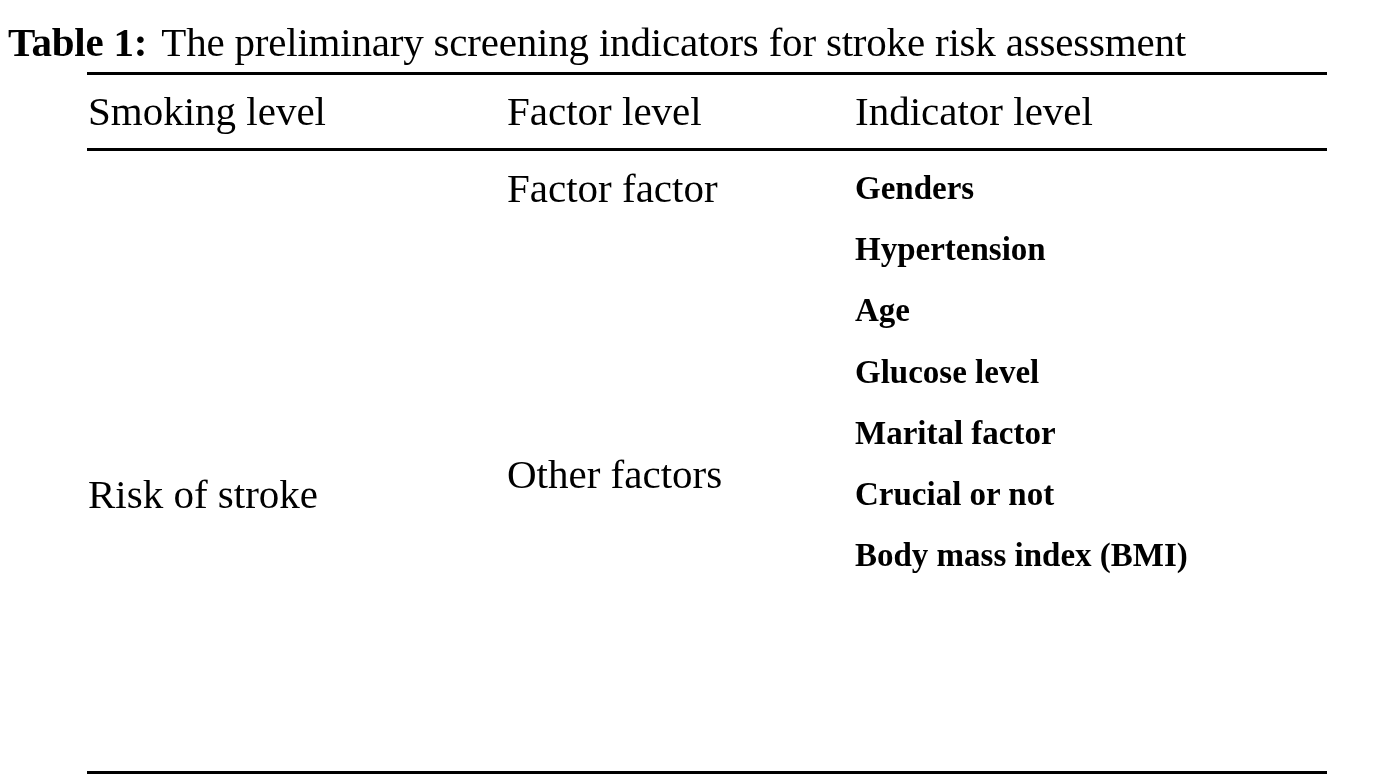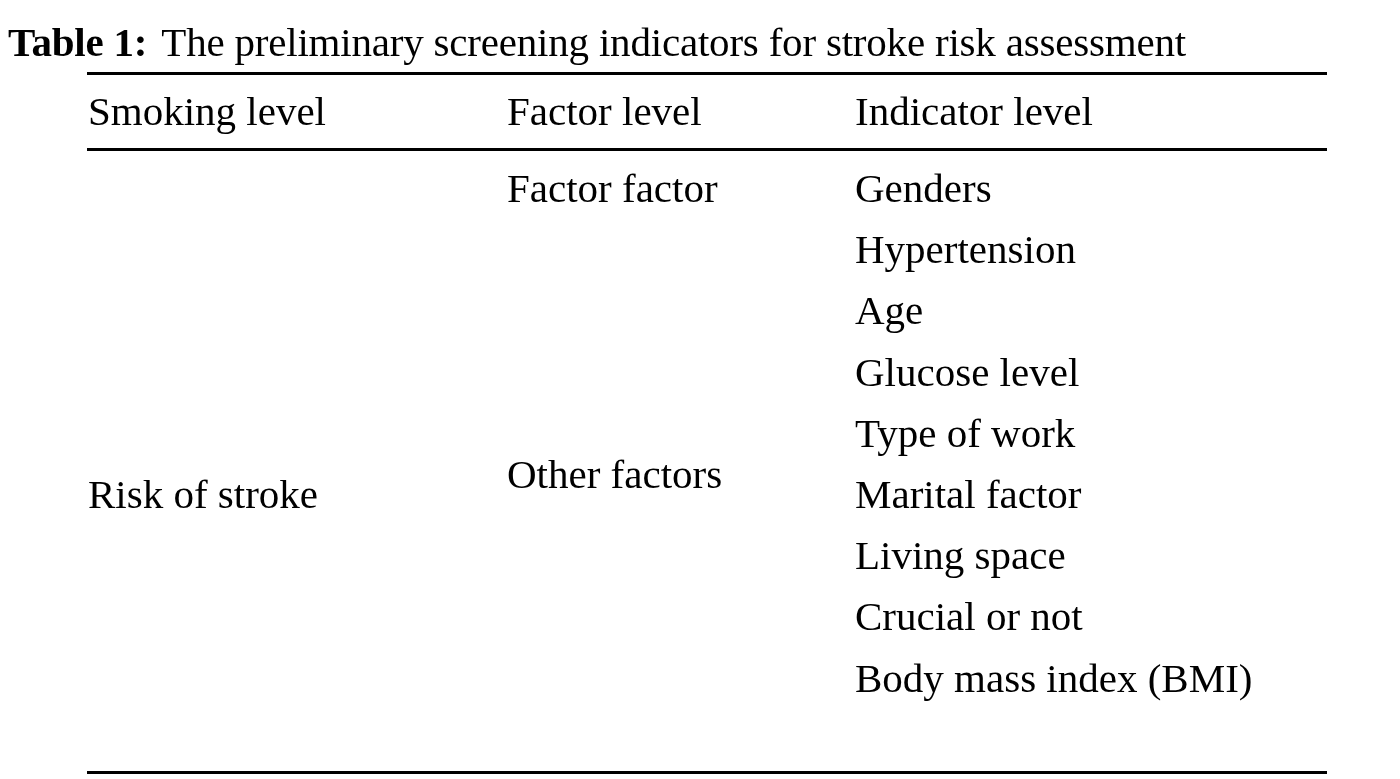--- a/index.html
+++ b/index.html
@@ -19,21 +19,21 @@
     .rule.mid { top: 148px; height: 3px; }
     .rule.bot { top: 771px; height: 3px; }
     .cell {
       position: absolute; font-size: 41px; line-height: 61px; white-space: nowrap;
     }
     .col1 { left: 88px; }
     .col2 { left: 471px; margin-left: 36px; }
     .col3 { left: 855px; }
     .head { top: 81px; }
     .ind-list { position: absolute; left: 855px; top: 158px; }
-    .ind-list .ind { font-size: 41px; line-height: 61.2px; white-space: nowrap; height: 61.2px; }
+    .ind-list .ind { font-size: 33px; line-height: 61.2px; white-space: nowrap; height: 61.2px; font-weight: bold; }
   </style>
 </head>
 <body>
 
 <div class="caption">
   <span class="label">Table 1:</span><span>The preliminary screening indicators for stroke risk assessment</span>
 </div>
 
 <div class="rule top"></div>
 
@@ -45,20 +45,18 @@
 
 <div class="cell col2" style="top:158px;">Factor factor</div>
 <div class="cell col1" style="top:464px;text-align:right;">Risk of stroke</div>
 <div class="cell col2" style="top:444px;">Other factors</div>
 
 <div class="ind-list">
   <div class="ind">Genders</div>
   <div class="ind">Hypertension</div>
   <div class="ind">Age</div>
   <div class="ind">Glucose level</div>
-  <div class="ind">Type of work</div>
   <div class="ind">Marital factor</div>
-  <div class="ind">Living space</div>
   <div class="ind">Crucial or not</div>
   <div class="ind">Body mass index (BMI)</div>
 </div>
 
 <div class="rule bot"></div>
 
 </body></html>

